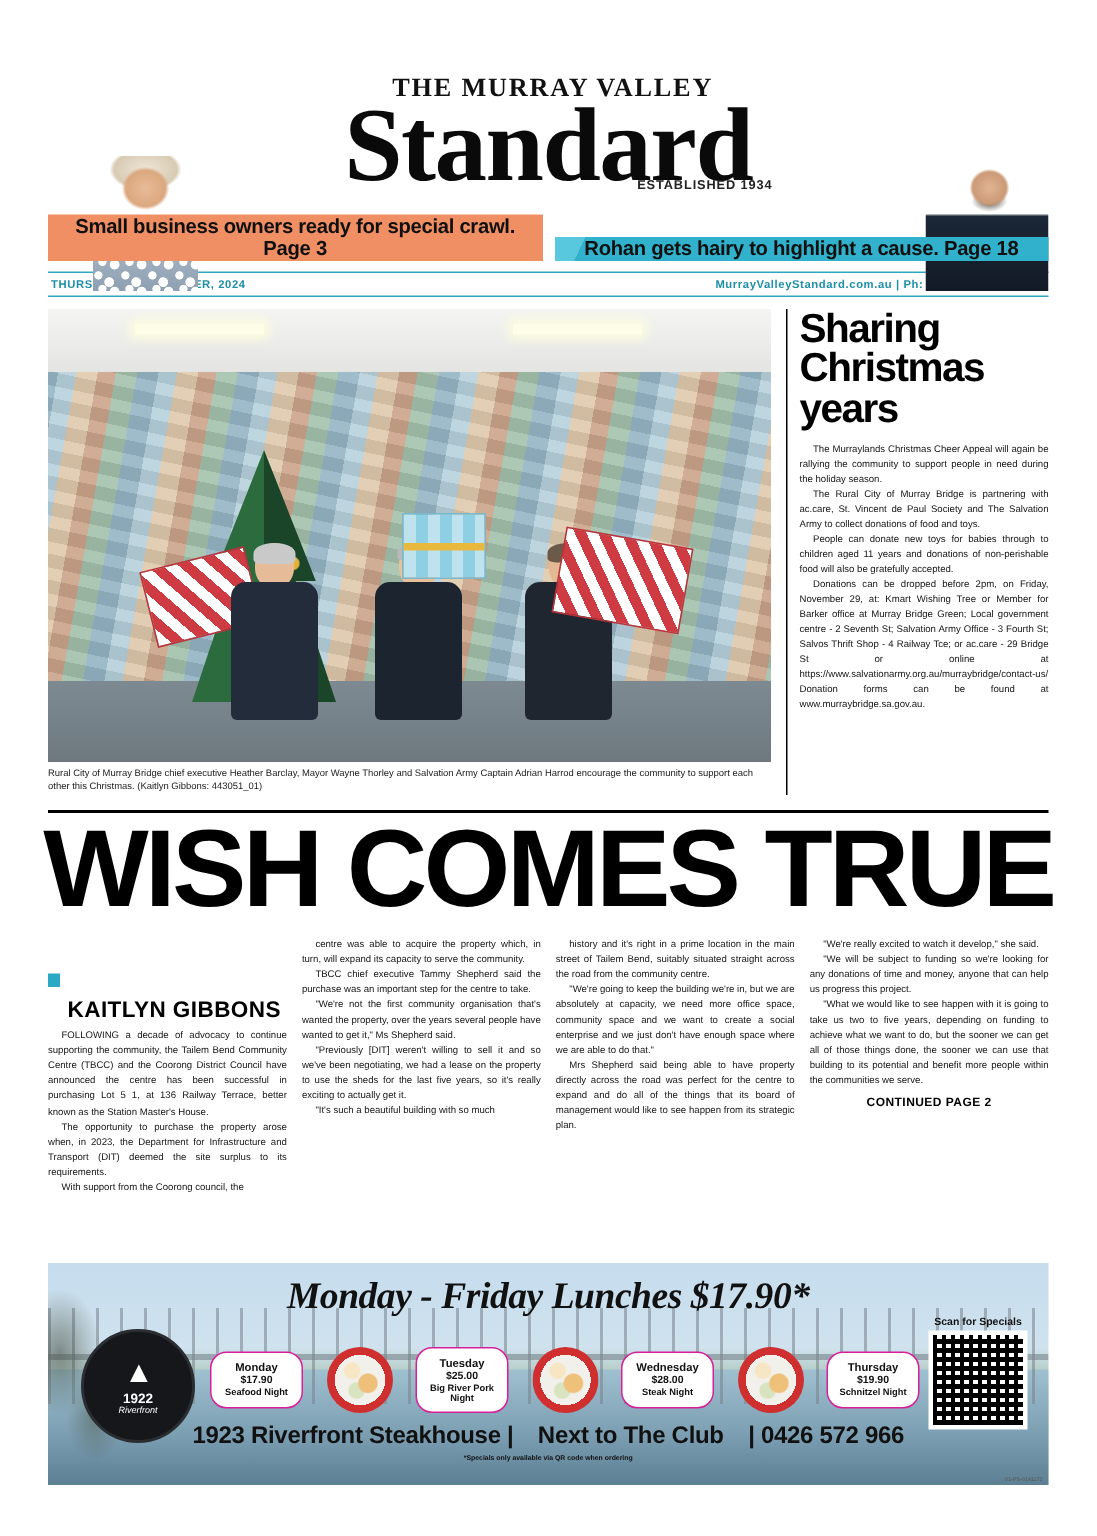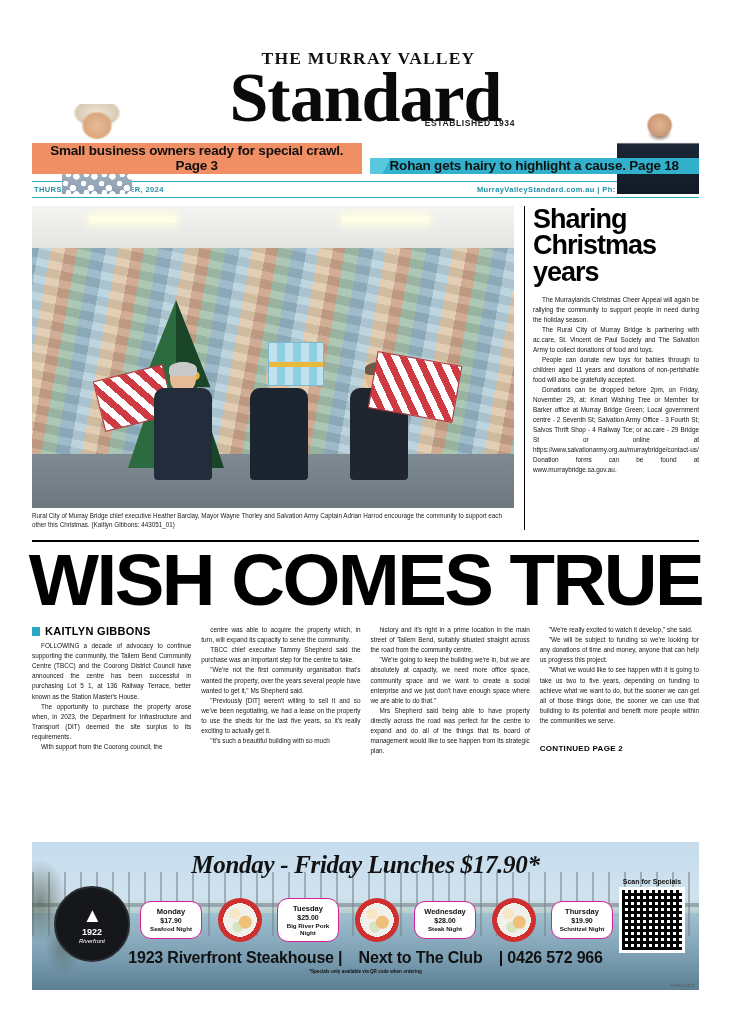--- a/index.html
+++ b/index.html
@@ -166,28 +166,28 @@
     line-height: 0.92; color: #000;
     font-family: "Liberation Sans", sans-serif;
     transform: scaleX(1.02); transform-origin: center;
   }
 
   
   .article { margin: 12px 32px 0; display: flex; gap: 10px; }
   .col { flex: 1; }
   .byline { display: flex; align-items: center; gap: 5px; margin-bottom: 4px; }
   .byline-tick { width: 8px; height: 9px; background: #2aa8c4; }
-  .byline-name { font-size: 11px; font-weight: bold; letter-spacing: 0.3px; color: #000; }
+  .byline-name { font-size: 15px; font-weight: bold; letter-spacing: 0.3px; color: #000; margin-top: 40px; }
   .col p {
     font-size: 6.4px; line-height: 1.58; text-align: justify; color: #151515;
     text-indent: 9px;
   }
   .col p.first { text-indent: 9px; }
   .continued {
-    text-align: left; font-size: 8px; font-weight: bold; margin-top: 18px;
+    text-align: center; font-size: 8px; font-weight: bold; margin-top: 4px;
     letter-spacing: 0.3px; color: #000;
   }
 
   
   .ad {
     position: absolute; left: 32px; right: 32px; top: 842px; height: 148px;
     overflow: hidden;
     background: linear-gradient(#c6dced 0%, #cfe2ee 38%, #9bb89f 60%, #7c9b84 100%);
   }
   .ad-river {

